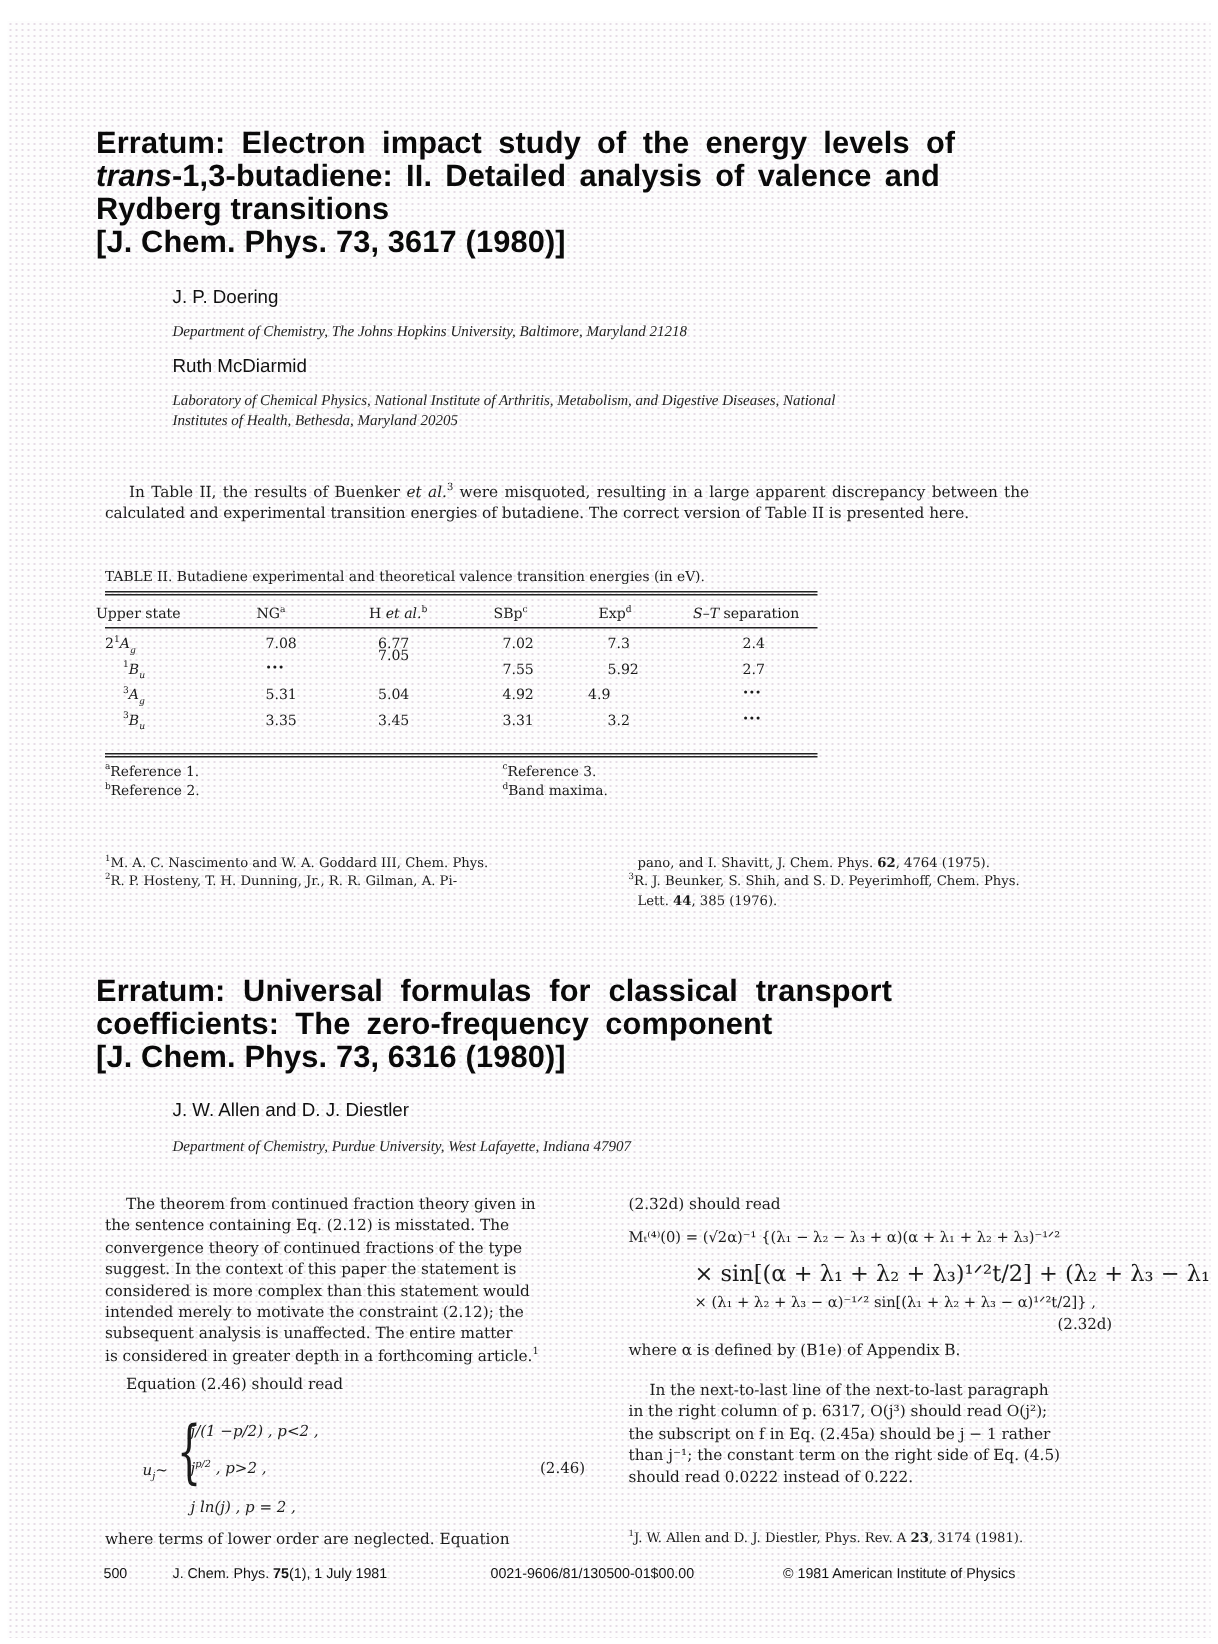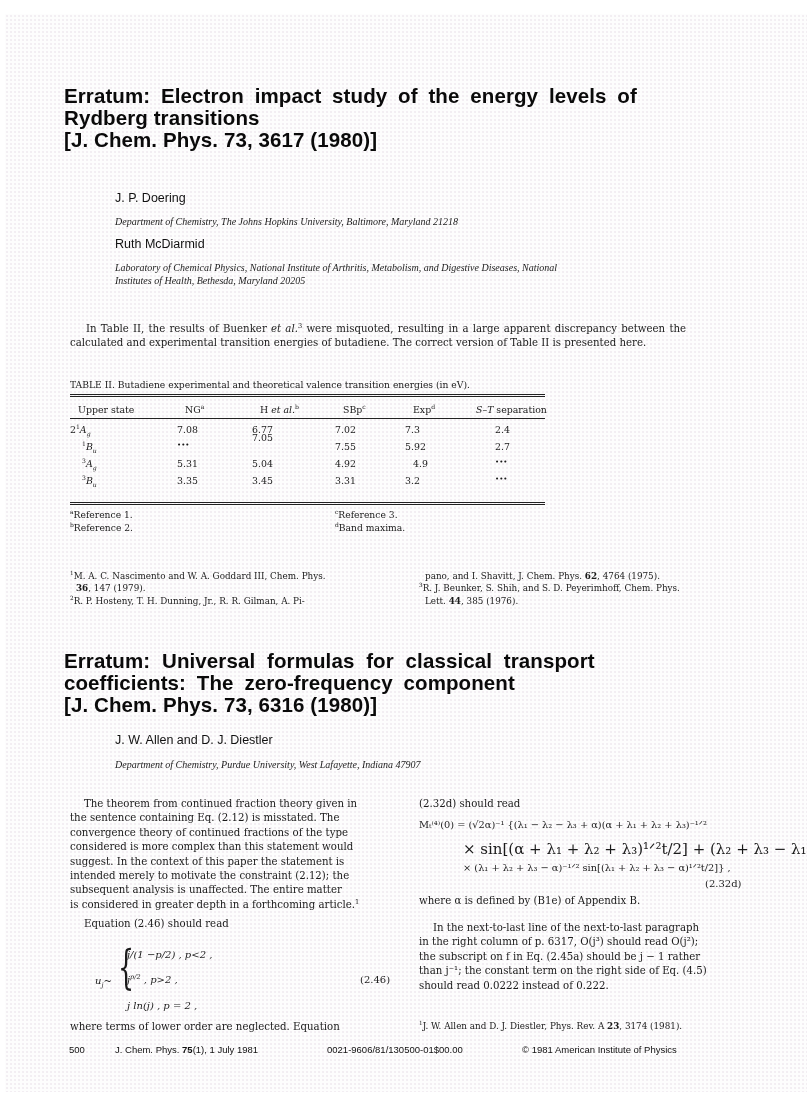--- a/index.html
+++ b/index.html
@@ -49,20 +49,21 @@
 
   .footer { font-family: "Liberation Sans", sans-serif; font-size: 9.5px; color: #111; position: absolute; white-space: nowrap; }
 </style>
 </head>
 <body>
 
 <div class="page">
 
   <div class="abs title" style="left:59px; top:71px; width:600px;">
     <div style="word-spacing:5px;">Erratum: Electron impact study of the energy levels of</div>
+    <div style="word-spacing:3px;"><em>trans</em><span>-1,3-butadiene: II. Detailed analysis of valence and</span></div>
     <div>Rydberg transitions</div>
     <div>[J. Chem. Phys. 73, 3617 (1980)]</div>
   </div>
 
   <div class="abs author" style="left:110px; top:177px;text-align:center;">J. P. Doering</div>
   <div class="abs affil" style="left:110px; top:201px;">Department of Chemistry, The Johns Hopkins University, Baltimore, Maryland 21218</div>
   <div class="abs author" style="left:110px; top:223px;">Ruth McDiarmid</div>
   <div class="abs affil" style="left:110px; top:247px; width:560px;">
     <div>Laboratory of Chemical Physics, National Institute of Arthritis, Metabolism, and Digestive Diseases, National</div>
     <div>Institutes of Health, Bethesda, Maryland 20205</div>
@@ -70,21 +71,21 @@
 
   <div class="abs body-text" style="left:65px; top:308px; width:680px;">
     <div class="indent" style="word-spacing:1px;"><span>In Table II, the results of Buenker </span><i class="m">et al.</i><sup>3</sup><span> were misquoted, resulting in a large apparent discrepancy between the</span></div>
     <div>calculated and experimental transition energies of butadiene.  The correct version of Table II is presented here.</div>
   </div>
 
   <div class="abs tbl-caption" style="left:65px; top:365px;">TABLE II.  Butadiene experimental and theoretical valence transition energies (in eV).</div>
   <div class="rule" style="left:65px; top:380px; width:475px;"></div>
   <div class="rule" style="left:65px; top:382px; width:475px;"></div>
 
-  <div class="tbl" style="left:73px; top:386px; width:475px; height:90px;">
+  <div class="tbl" style="left:59px; top:386px; width:475px; height:90px;">
     <div class="cell" style="left:0; top:4px;"><span>Upper state</span></div>
     <div class="cell" style="left:107px; top:4px;"><span>NG</span><sup>a</sup></div>
     <div class="cell" style="left:182px; top:4px;">H <i class="m">et al.</i><sup>b</sup></div>
     <div class="cell" style="left:265px; top:4px;"><span>SBp</span><sup>c</sup></div>
     <div class="cell" style="left:335px; top:4px;"><span>Exp</span><sup>d</sup></div>
     <div class="cell" style="left:398px; top:4px;"><i class="m">S</i>–<i class="m">T</i> separation</div>
   </div>
   <div class="rule" style="left:65px; top:404px; width:475px;"></div>
 
   <div class="tbl" style="left:65px; top:410px; width:475px; height:80px;">
@@ -100,41 +101,40 @@
     <div class="cell" style="left:107px; top:17px; font-size:7px;">•••</div>
     <div class="cell" style="left:182px; top:8px;">7.05</div>
     <div class="cell" style="left:265px; top:17px;">7.55</div>
     <div class="cell" style="left:335px; top:17px;">5.92</div>
     <div class="cell" style="left:425px; top:17px;">2.7</div>
 
     <div class="cell" style="left:12px; top:34px;"><sup>3</sup><i class="m">A</i><sub><i class="m">g</i></sub></div>
     <div class="cell" style="left:107px; top:34px;">5.31</div>
     <div class="cell" style="left:182px; top:34px;">5.04</div>
     <div class="cell" style="left:265px; top:34px;">4.92</div>
-    <div class="cell" style="left:343px; top:34px;">4.9</div>
+    <div class="cell" style="left:322px; top:34px;">4.9</div>
     <div class="cell" style="left:425px; top:34px; font-size:7px;">•••</div>
 
     <div class="cell" style="left:12px; top:51px;"><sup>3</sup><i class="m">B</i><sub><i class="m">u</i></sub></div>
     <div class="cell" style="left:107px; top:51px;">3.35</div>
     <div class="cell" style="left:182px; top:51px;">3.45</div>
     <div class="cell" style="left:265px; top:51px;">3.31</div>
     <div class="cell" style="left:335px; top:51px;">3.2</div>
     <div class="cell" style="left:425px; top:51px; font-size:7px;">•••</div>
   </div>
   <div class="rule" style="left:65px; top:488px; width:475px;"></div>
   <div class="rule" style="left:65px; top:490px; width:475px;"></div>
 
   <div class="fn" style="left:65px; top:495px;"><sup>a</sup><span>Reference 1.</span></div>
   <div class="fn" style="left:65px; top:508px;"><sup>b</sup><span>Reference 2.</span></div>
   <div class="fn" style="left:330px; top:495px;"><sup>c</sup><span>Reference 3.</span></div>
   <div class="fn" style="left:330px; top:508px;"><sup>d</sup><span>Band maxima.</span></div>
 
   <div class="abs refs" style="left:65px; top:556px; width:340px;">
     <div><sup>1</sup><span>M. A. C. Nascimento and W. A. Goddard III, Chem. Phys.</span></div>
-    <div style="padding-left:6px;"><b>36</b><span>, 147 (1979).</span></div>
     <div><sup>2</sup><span>R. P. Hosteny, T. H. Dunning, Jr., R. R. Gilman, A. Pi-</span></div>
   </div>
   <div class="abs refs" style="left:414px; top:556px; width:340px;">
     <div style="padding-left:6px;"><span>pano, and I. Shavitt, J. Chem. Phys. </span><b>62</b><span>, 4764 (1975).</span></div>
     <div><sup>3</sup><span>R. J. Beunker, S. Shih, and S. D. Peyerimhoff, Chem. Phys.</span></div>
     <div style="padding-left:6px;"><span>Lett. </span><b>44</b><span>, 385 (1976).</span></div>
   </div>
 
   <div class="abs title" style="left:59px; top:636px; width:560px;">
     <div style="word-spacing:6px;">Erratum: Universal formulas for classical transport</div>
@@ -142,22 +142,22 @@
     <div>[J. Chem. Phys. 73, 6316 (1980)]</div>
   </div>
   <div class="abs author" style="left:110px; top:719px;">J. W. Allen and D. J. Diestler</div>
   <div class="abs affil" style="left:110px; top:744px;">Department of Chemistry, Purdue University, West Lafayette, Indiana 47907</div>
 
   <div class="abs body-text" style="left:65px; top:783px; width:340px;">
     <div>
       <div style="padding-left:14px;">The theorem from continued fraction theory given in</div>
       <div>the sentence containing Eq. (2.12) is misstated.  The</div>
       <div>convergence theory of continued fractions of the type</div>
+      <div>suggest.  In the context of this paper the statement is</div>
       <div>considered is more complex than this statement would</div>
-      <div>suggest.  In the context of this paper the statement is</div>
       <div>intended merely to motivate the constraint (2.12); the</div>
       <div>subsequent analysis is unaffected.  The entire matter</div>
       <div><span>is considered in greater depth in a forthcoming article.</span><sup>1</sup></div>
     </div>
     <div style="padding-left:14px; margin-top:5px;">Equation (2.46) should read</div>
   </div>
 
   <div class="eq" style="left:90px; top:961px;"><i class="m">u</i><sub><i class="m">j</i></sub><span>~</span></div>
   <div class="eq brace" style="left:113px; top:930px;">{</div>
   <div class="eq" style="left:122px; top:935px; font-style:italic;">j/(1 −p/2) ,     p&lt;2 ,</div>

